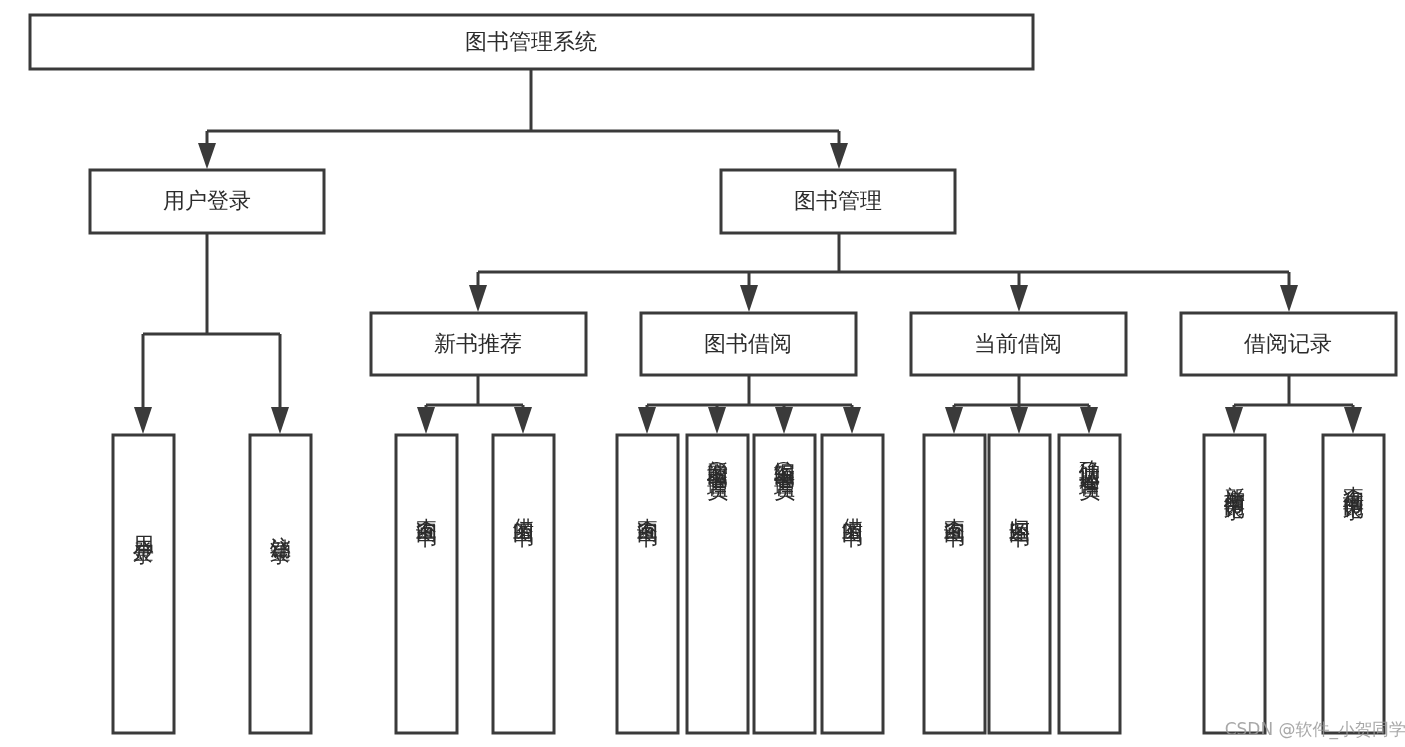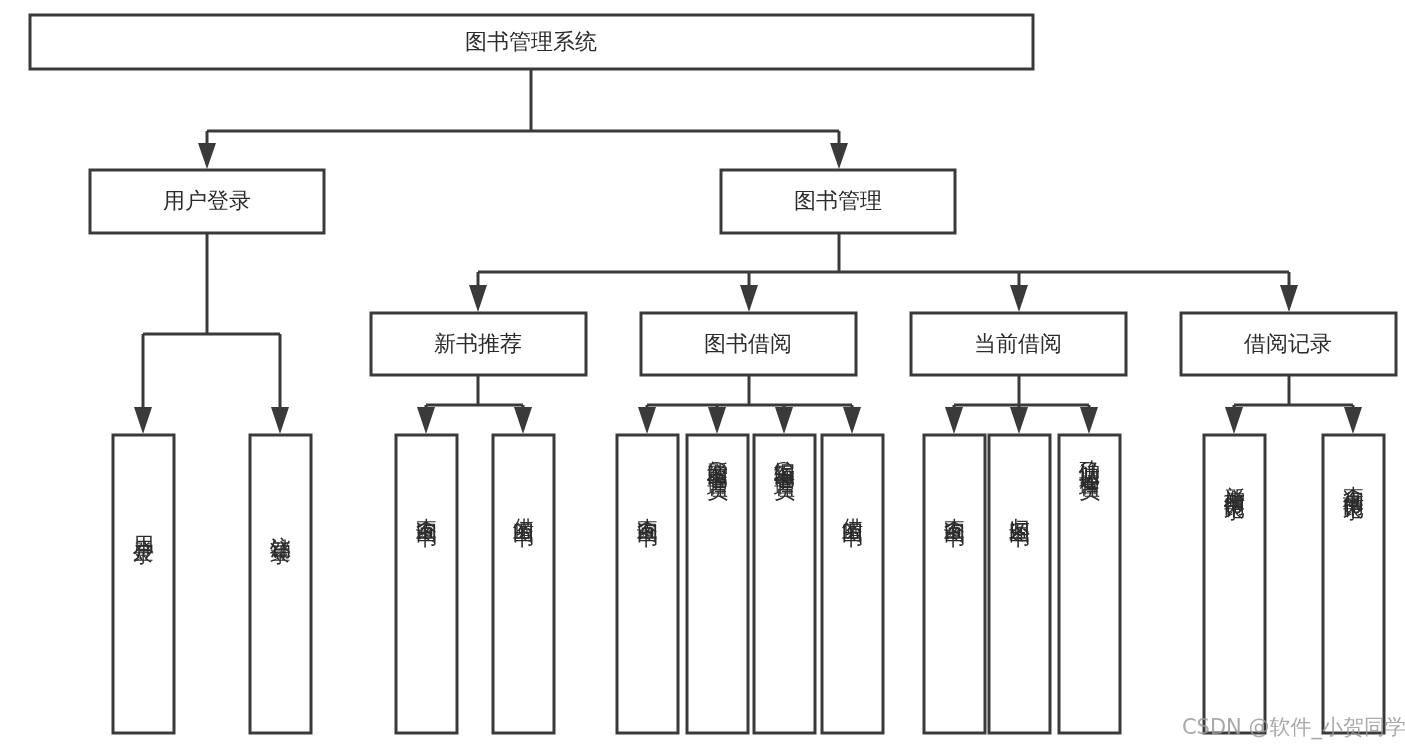--- a/index.html
+++ b/index.html
@@ -70,21 +70,21 @@
     line-height: 1.05;
     color: #2b2b2b;
     letter-spacing: 3px;
     white-space: nowrap;
   }
   .watermark {
     position: absolute;
     right: 8px;
     bottom: 6px;
     font-family: "DejaVu Sans", "Liberation Sans", sans-serif;
-    font-size: 21px;
+    font-size: 17px;
     color: #9a9a9a;
     white-space: nowrap;
     opacity: 0.85;
   }
 </style>
 </head>
 <body>
 
 <div id="diagram-root">
 

